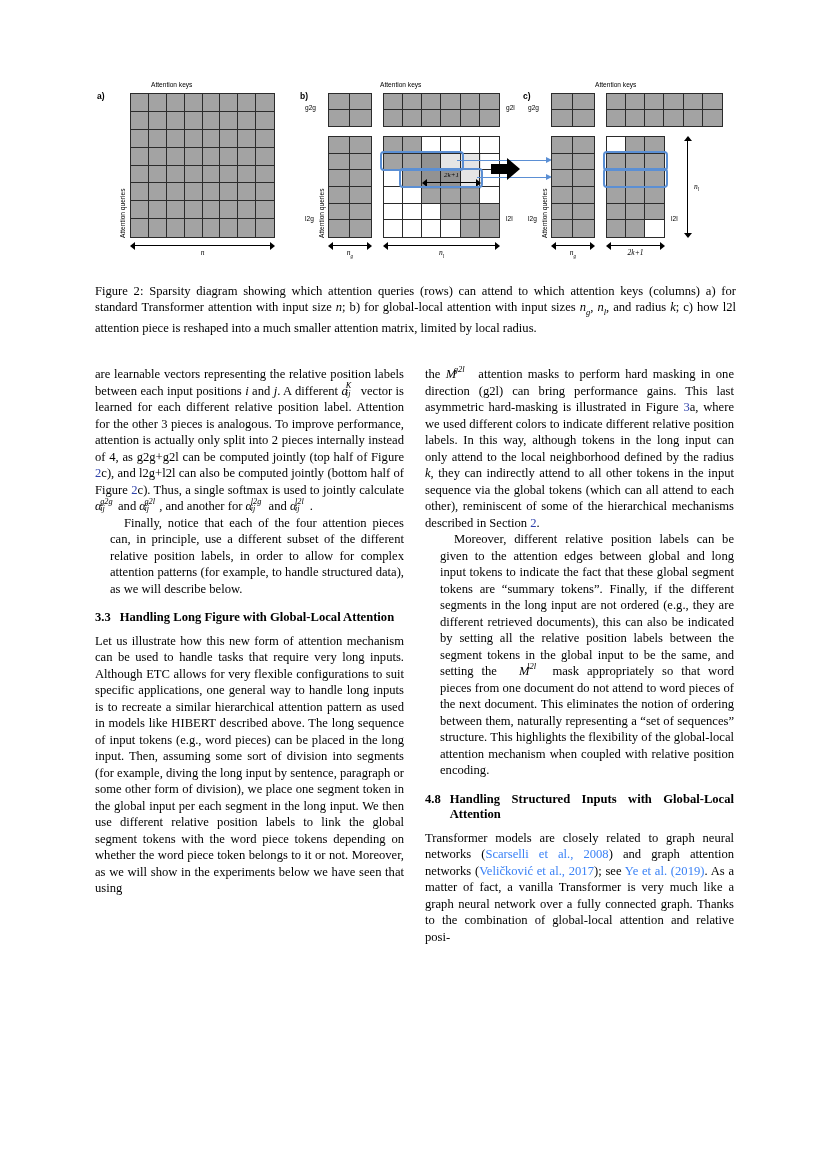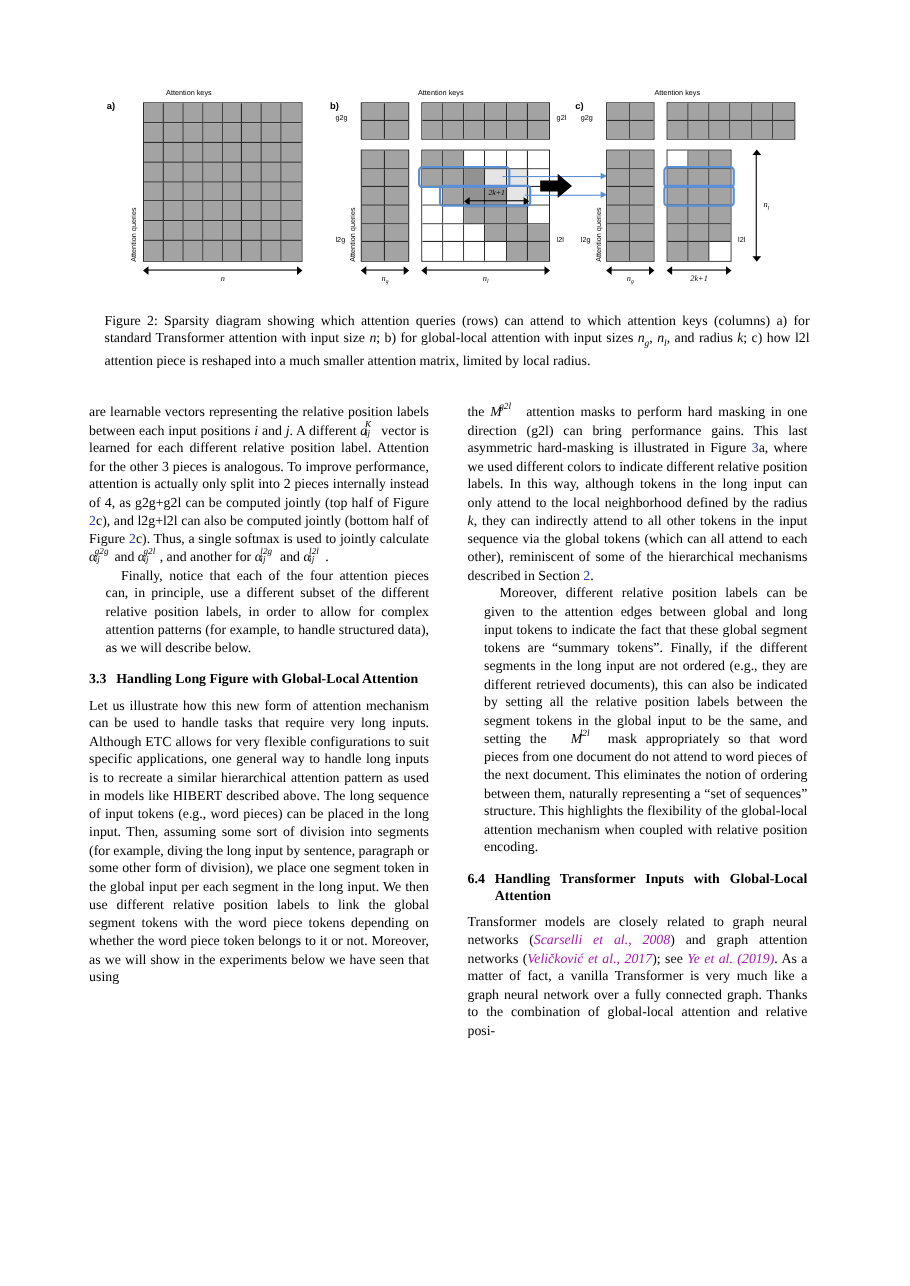--- a/index.html
+++ b/index.html
@@ -230,21 +230,21 @@
   
   .column {
     position: absolute;
     top: 366px;
     width: 309px;
     font-size: 12.6px;
     line-height: 16.5px;
     text-align: justify;
     color: #000;
   }
-  #col-left  { left: 81px; }
+  #col-left  { left: 95px; }
   #col-right { left: 425px; }
 
   .column p {
     margin: 0;
     text-indent: 0;
   }
   .column p.ind { text-indent: 14px; }
   .column p + p { margin-top: 0; margin-left: 15px; }
 
   h3.secheading {
@@ -252,21 +252,21 @@
     font-size: 12.6px;
     font-weight: bold;
     margin: 13px 0 7px 0;
     line-height: 15.5px;
     display: flex;
     gap: 9px;
   }
   h3.secheading .num { flex: 0 0 auto; }
   h3.secheading .ttl { flex: 1 1 auto; }
 
-  .cite { color: #a21caf; font-style: italic; }
+  .cite { color: #3b82f6; }
   .lnk  { color: #2b3faa; }
 
   .mathi { font-style: italic; font-family: "Liberation Serif", serif; }
   .supsub { display: inline-block; position: relative; font-style: italic; }
   .supsub .sp { position: absolute; left: 0; top: -0.62em; font-size: 0.68em; font-style: italic; white-space: nowrap;}
 
   .alpha-ss { display: inline-block; position: relative; padding-right: 1.05em; }
   .alpha-ss .base { font-style: italic; }
   .alpha-ss .sp { position: absolute; left: 0.62em; top: -0.48em; font-size: 0.66em; font-style: italic; white-space: nowrap; }
   .alpha-ss .sb { position: absolute; left: 0.62em; top: 0.40em; font-size: 0.66em; font-style: italic; white-space: nowrap; }
@@ -590,20 +590,20 @@
     <p>Let us illustrate how this new form of attention mechanism can be used to handle tasks that require very long inputs. Although ETC allows for very flexible configurations to suit specific applications, one general way to handle long inputs is to recreate a similar hierarchical attention pattern as used in models like HIBERT described above. The long sequence of input tokens (e.g., word pieces) can be placed in the long input. Then, assuming some sort of division into segments (for example, diving the long input by sentence, paragraph or some other form of division), we place one segment token in the global input per each segment in the long input. We then use different relative position labels to link the global segment tokens with the word piece tokens depending on whether the word piece token belongs to it or not. Moreover, as we will show in the experiments below we have seen that using</p>
   </div>
 
   <div class="column" id="col-right">
 
     <p><span>the </span><span class="supsub" style="padding-right:1.35em;"><span>M</span><span class="sp" style="left:0.95em;">g2l</span></span><span> attention masks to perform hard masking in one direction (g2l) can bring performance gains. This last asymmetric hard-masking is illustrated in Figure </span><span class="lnk">3</span><span>a, where we used different colors to indicate different relative position labels. In this way, although tokens in the long input can only attend to the local neighborhood defined by the radius </span><span class="mathi">k</span><span>, they can indirectly attend to all other tokens in the input sequence via the global tokens (which can all attend to each other), reminiscent of some of the hierarchical mechanisms described in Section </span><span class="lnk">2</span><span>.</span></p>
 
     <p class="ind"><span>Moreover, different relative position labels can be given to the attention edges between global and long input tokens to indicate the fact that these global segment tokens are “summary tokens”. Finally, if the different segments in the long input are not ordered (e.g., they are different retrieved documents), this can also be indicated by setting all the relative position labels between the segment tokens in the global input to be the same, and setting the </span><span class="supsub" style="padding-right:1.2em;"><span>M</span><span class="sp" style="left:0.95em;">l2l</span></span><span> mask appropriately so that word pieces from one document do not attend to word pieces of the next document. This eliminates the notion of ordering between them, naturally representing a “set of sequences” structure. This highlights the flexibility of the global-local attention mechanism when coupled with relative position encoding.</span></p>
 
     <h3 class="secheading">
-      <span class="num">6.4</span>
-      <span class="ttl">Handling Transformer Inputs with Global-Local Attention</span>
+      <span class="num">4.8</span>
+      <span class="ttl">Handling Structured Inputs with Global-Local Attention</span>
     </h3>
 
     <p><span>Transformer models are closely related to graph neural networks (</span><span class="cite">Scarselli et al., 2008</span><span>) and graph attention networks (</span><span class="cite">Veličković et al., 2017</span><span>); see </span><span class="cite">Ye et al. (2019)</span><span>. As a matter of fact, a vanilla Transformer is very much like a graph neural network over a fully connected graph. Thanks to the combination of global-local attention and relative posi-</span></p>
   </div>
 
 </div>
 
 </body></html>

